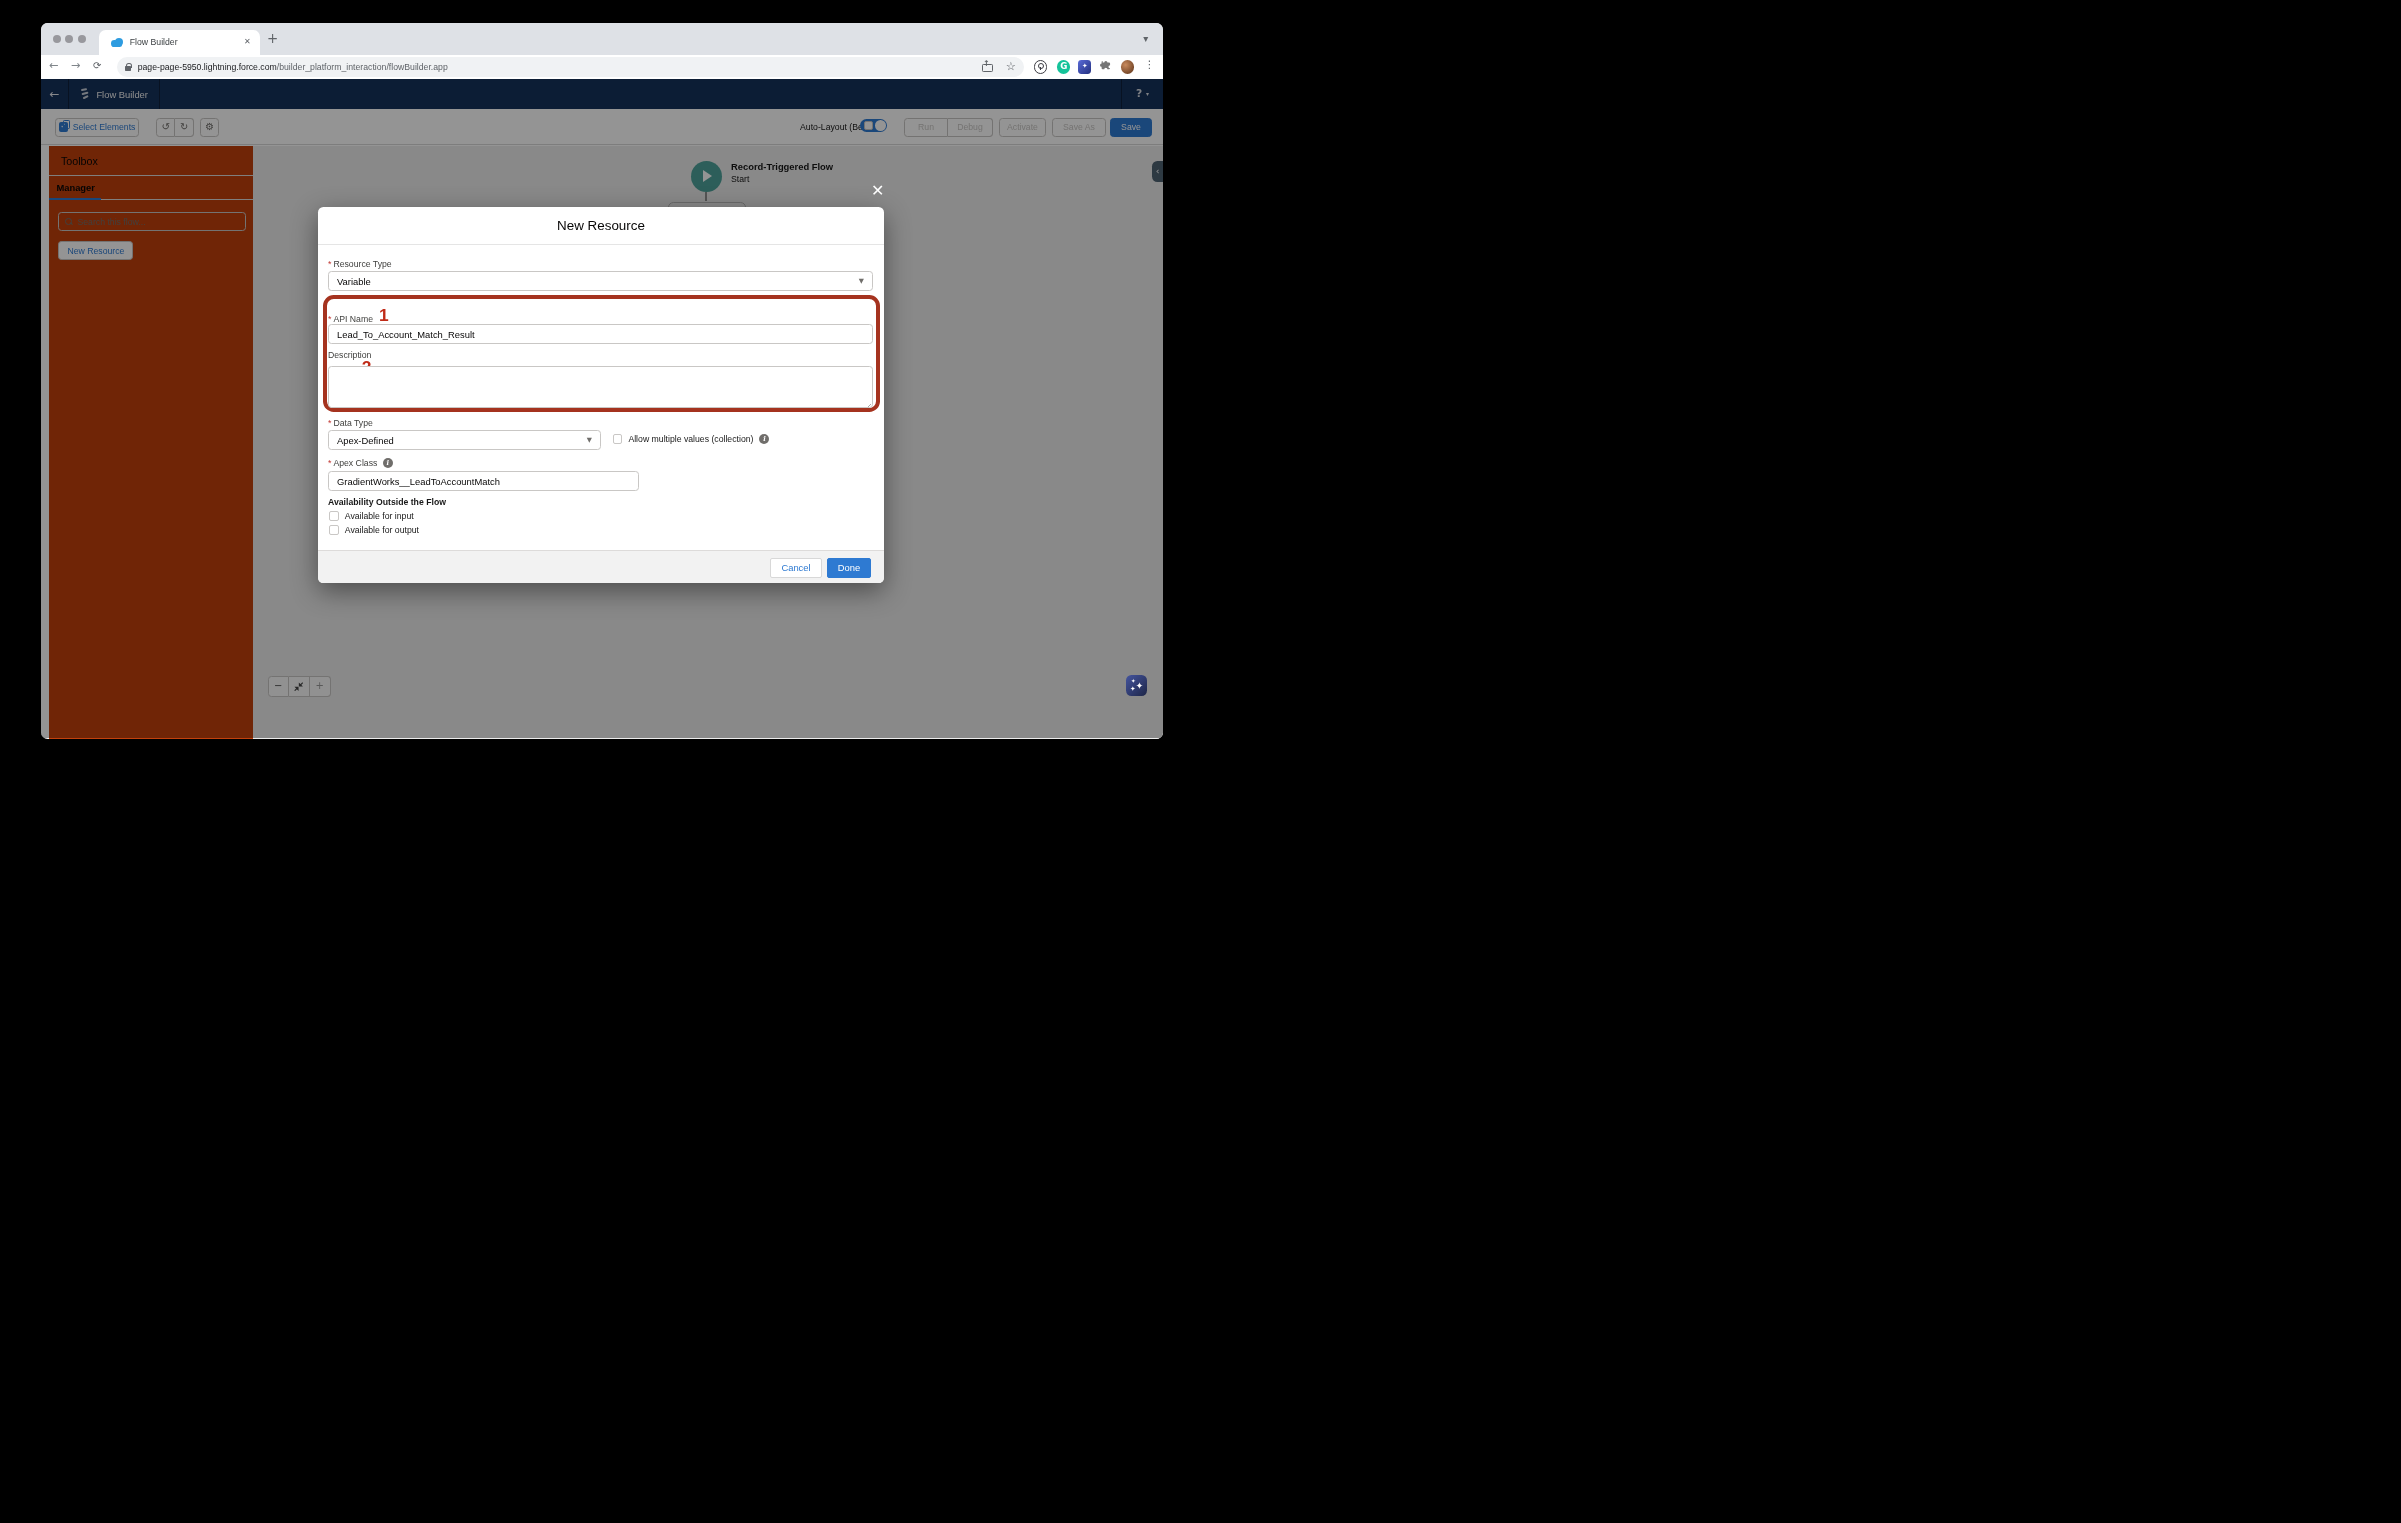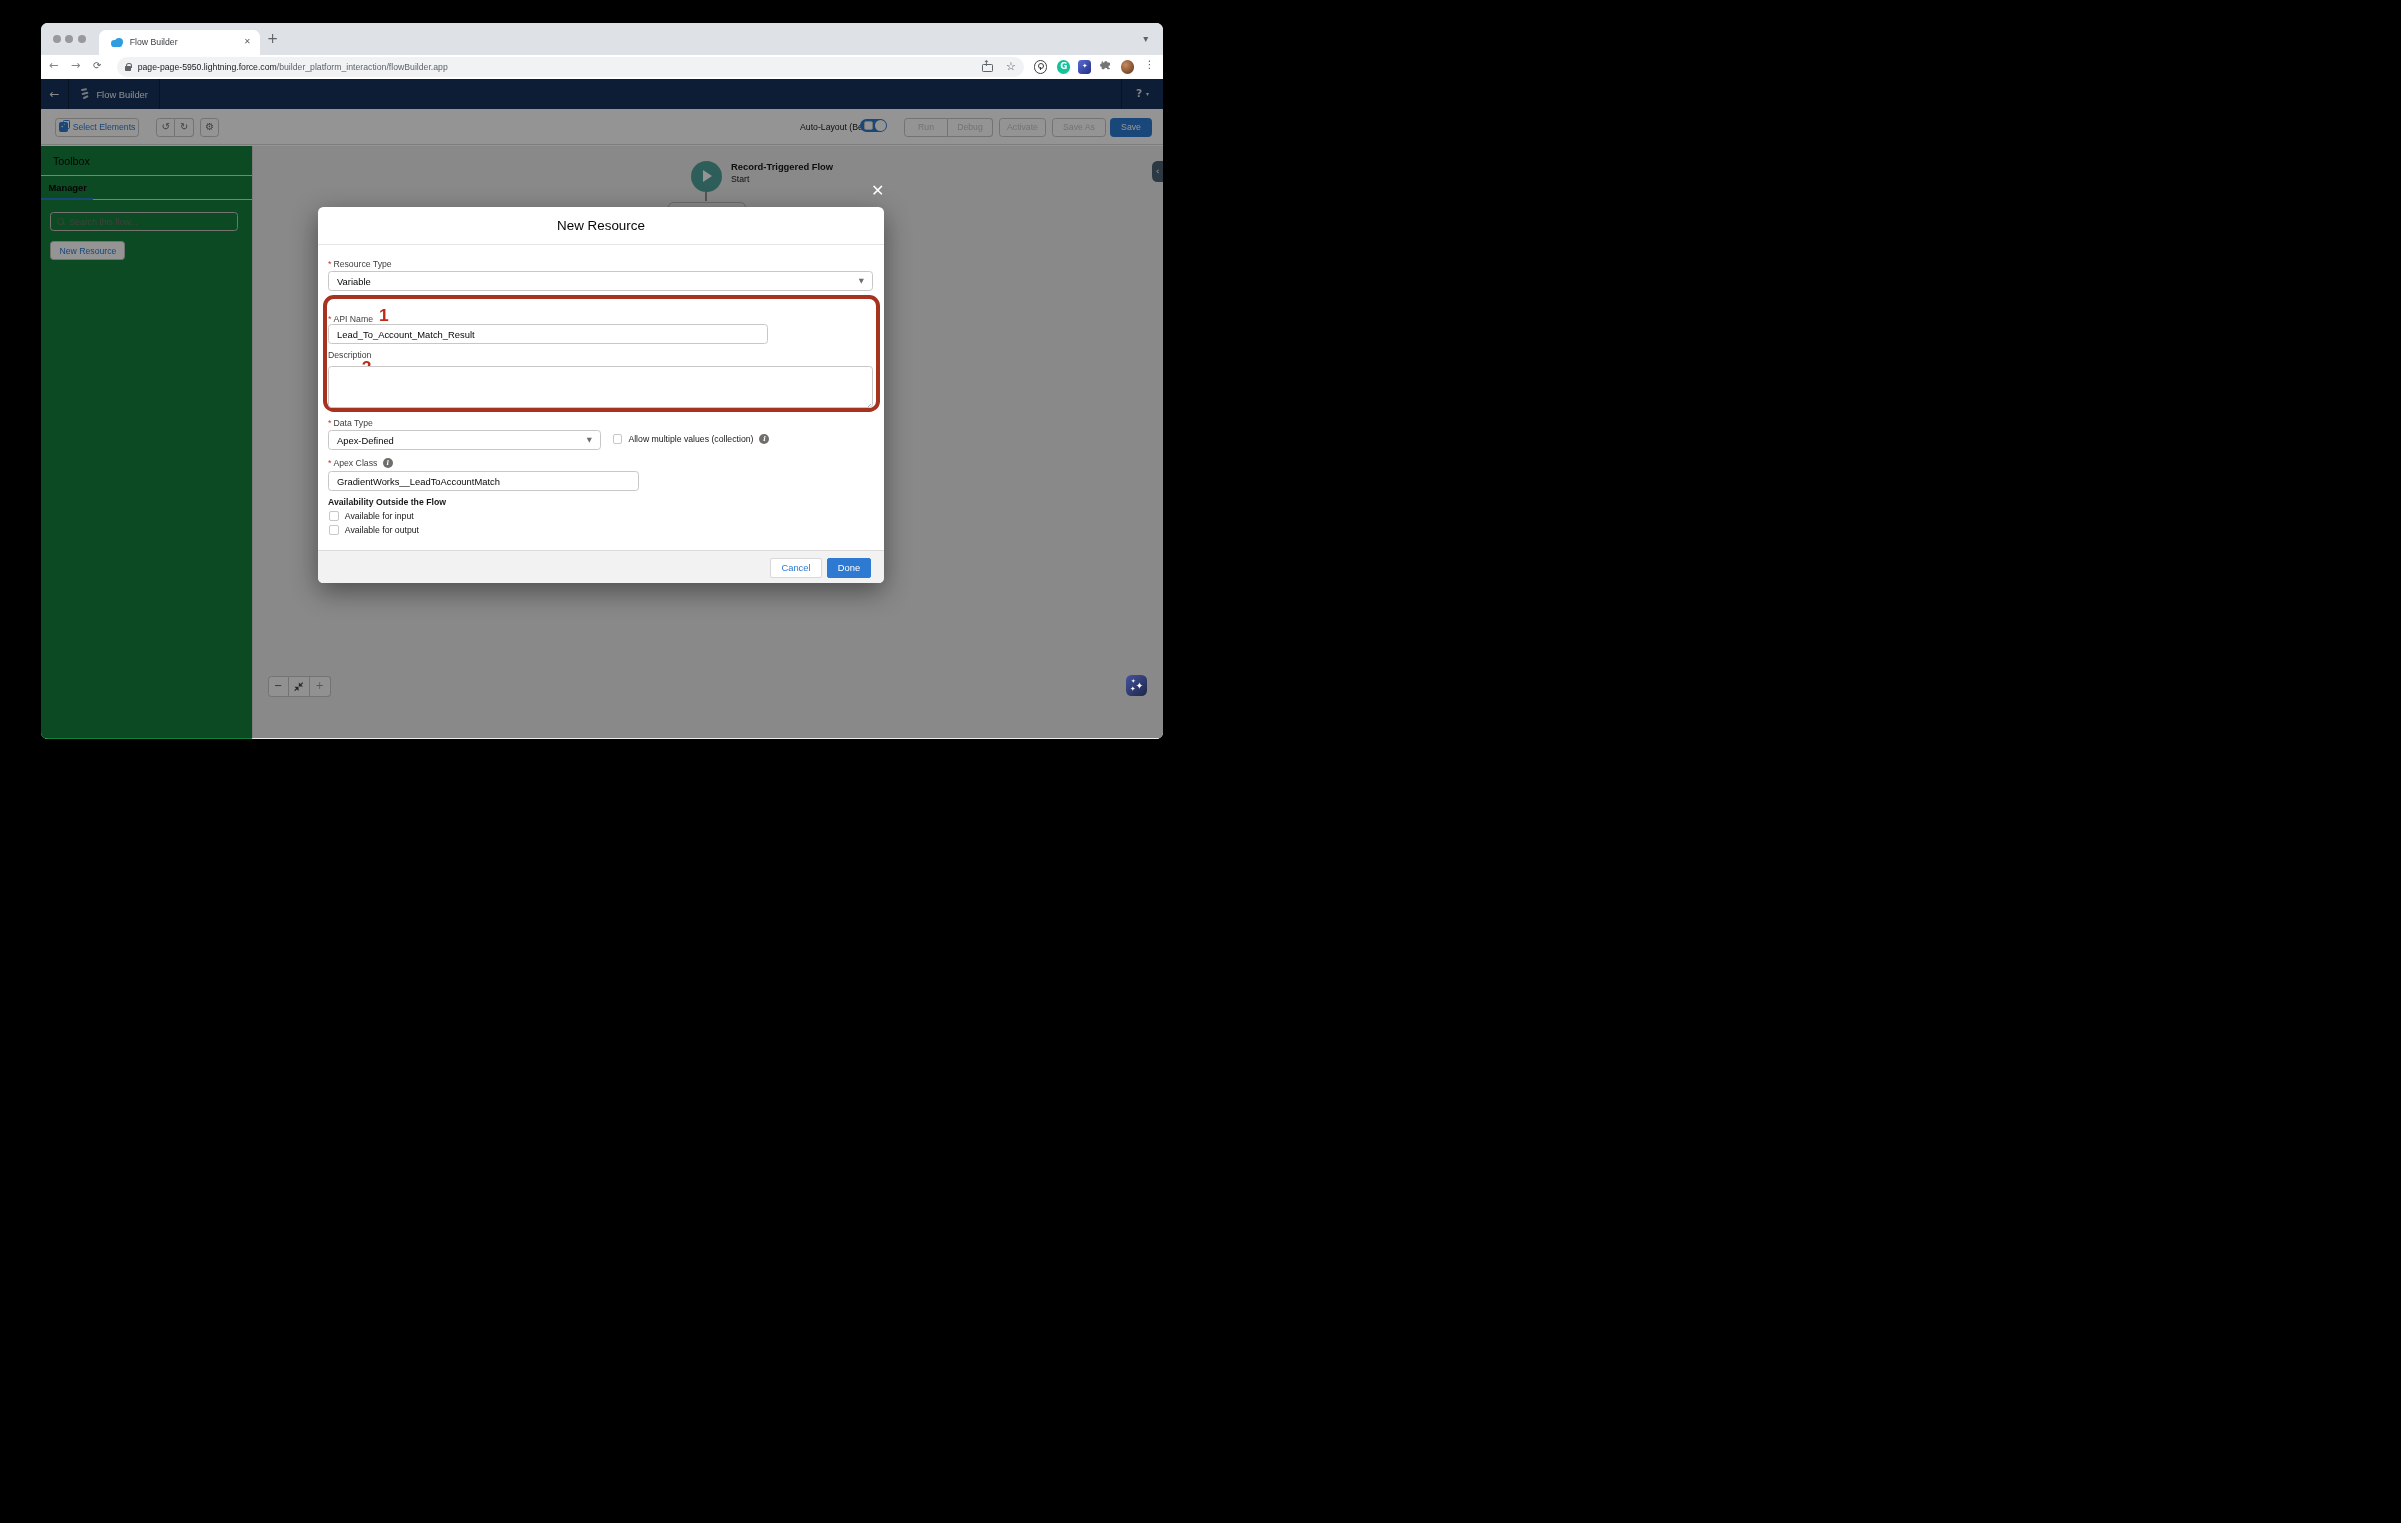--- a/index.html
+++ b/index.html
@@ -82,21 +82,21 @@
   .toggle .chk{position:absolute;left:4px;top:2px;font-size:7.4px;color:#fff;}
   .toggle .knob{position:absolute;right:1.3px;top:1.3px;width:10.7px;height:10.7px;background:#fff;border-radius:50%;}
   .btn-run { left:863px; width:44px; color:#C9C7C5; }
   .btn-debug { left:907px; width:45px; color:#C9C7C5; }
   .btn-act { left:958px; width:47px; color:#C9C7C5; }
   .btn-saveas { left:1011px; width:54px; color:#C9C7C5; }
   .btn-save { left:1069px; width:42px; background:#2E7AD2; border-color:#2E7AD2; color:#fff; }
 
   
   .main { position:absolute; left:0; top:123px; width:100%; height:593px; }
-  .sidebar { position:absolute; left:0; top:0; width:212px; height:100%; background:#15803d;
+  .sidebar { position:absolute; left:8px; top:0; width:212px; height:100%; background:#c2410c;
              border-right:0.7px solid #D8D8D8; }
   .tb-title { padding:8.7px 12px 8px; font-size:10.7px; color:#080707; border-bottom:0.7px solid #DDDBDA; }
   .mgr-row { position:relative; height:24px; border-bottom:0.7px solid #DDDBDA; }
   .mgr-tab { position:absolute; left:0; top:0; width:52px; height:24px; font-size:9.4px; font-weight:bold;
              color:#080707; padding:6px 0 0 7.4px; border-bottom:2px solid #2E7AD2; }
   .search { position:absolute; left:9.4px; top:66px; width:188px; height:19px; border:0.7px solid #C9C7C5;
             border-radius:3.4px; display:flex; align-items:center; padding:0 6px; gap:5.4px; }
   .mag { width:6.7px; height:6.7px; position:relative; flex:0 0 auto; }
   .mag::before{content:"";position:absolute;left:0;top:0;width:4.7px;height:4.7px;border:1px solid #706E6B;border-radius:50%;}
   .mag::after{content:"";position:absolute;left:4.7px;top:4.7px;width:2.7px;height:1px;background:#706E6B;transform:rotate(45deg);}
@@ -143,21 +143,21 @@
   .combobox,.textinput { position:absolute; height:20px; background:#fff; border:0.7px solid #C9C7C5; border-radius:3.4px;
             font-size:9.4px; color:#080707; display:flex; align-items:center; padding:0 8px; }
   .combobox .caret { position:absolute; right:8px; font-size:6.7px; color:#706E6B; }
   .textinput input { border:none; outline:none; font-size:9.4px; color:#080707; width:100%; }
   .lab-rt { position:absolute; left:10px; top:52px; }
   .cb-rt { left:10px; top:64px; width:545px; }
   .redbox { position:absolute; left:4.7px; top:88px; width:557px; height:117px; border:4px solid #A5331F;
             border-radius:10.7px; }
   .annot { font-size:17.4px; font-weight:600; color:#C02B18; position:relative; top:-3.4px; margin-left:6px; }
   .lab-api { position:absolute; left:10px; top:101px; display:flex; align-items:center; }
-  .ti-api { left:10px; top:117px; width:440px; }
+  .ti-api { left:10px; top:117px; width:545px; }
   .lab-desc { position:absolute; left:10px; top:143px; display:flex; align-items:flex-end;flex-direction:column; }
   .ta-desc { position:absolute; left:10px; top:159px; width:545px; height:42px; border:0.7px solid #C9C7C5;
              border-radius:3.4px; resize:none; outline:none; font-size:9.4px; font-family:inherit; padding:4px 6.7px; }
   .rsz { position:absolute; left:547px; top:194px; width:6px; height:6px; z-index:2;
          background:repeating-linear-gradient(135deg,#AAA 0 1px,transparent 1px 3px);
          clip-path:polygon(100% 0,0 100%,100% 100%); }
   .lab-dt { position:absolute; left:10px; top:211px; }
   .cb-dt { left:10px; top:223px; width:273px; }
   .chkrow { position:absolute; display:flex; align-items:center; gap:6px; font-size:8.7px; color:#181818; }
   .chk { width:9.4px; height:9.4px; border:0.7px solid #C9C7C5; border-radius:2px; background:#fff; flex:0 0 auto; }

